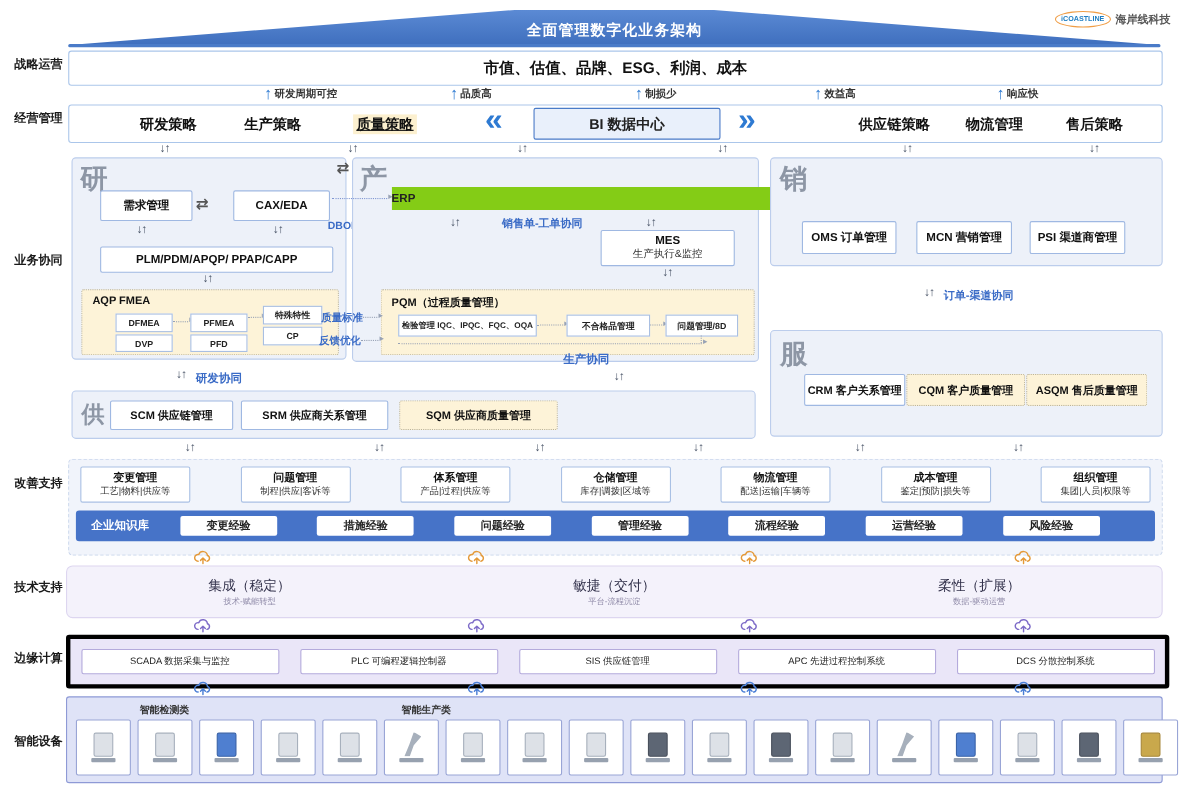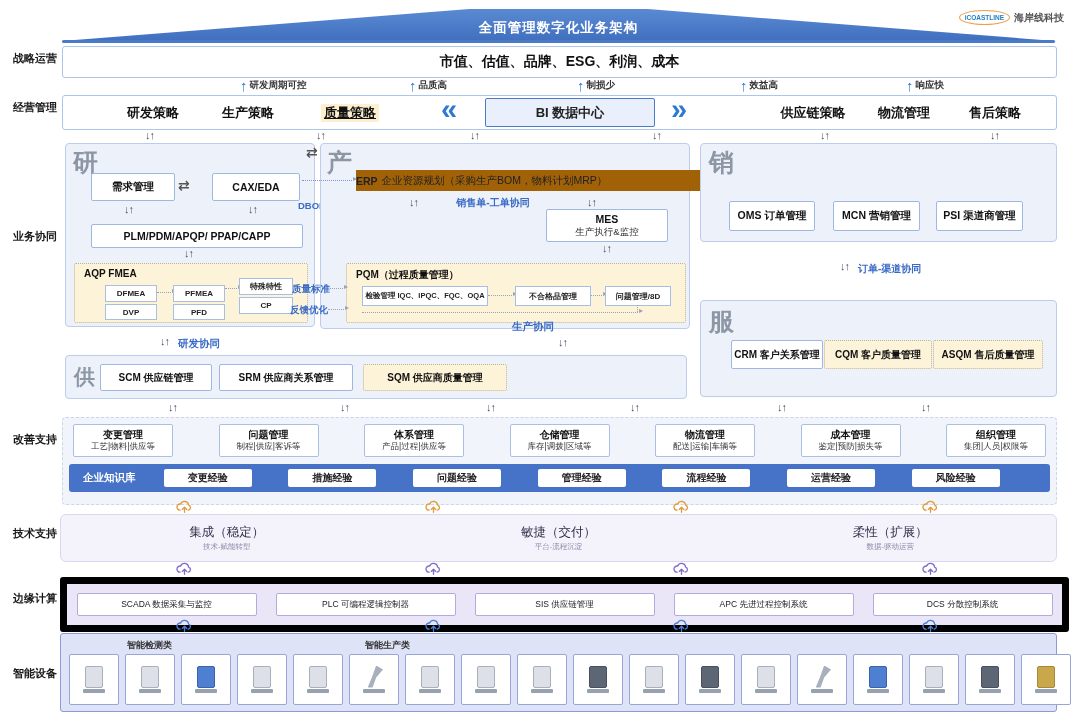--- a/index.html
+++ b/index.html
@@ -46,23 +46,23 @@
   .tag{position:absolute;font-size:25px;font-weight:bold;color:#7d8797;opacity:.85;}
   .mbox{position:absolute;background:#fff;border:1px solid #9fb8e2;border-radius:2px;
     display:flex;align-items:center;justify-content:center;font-size:10.5px;font-weight:bold;color:#111;text-align:center;}
   .mbox.two{flex-direction:column;line-height:1.25;}
   .mbox .sub{font-size:9.5px;font-weight:normal;color:#333;}
   .ybox{background:#fdf3d8;border:1px dotted #b9b29a;}
   .ypanel{position:absolute;background:#fdf3d8;border:1px dotted #b9b29a;border-radius:2px;}
   .ypanel .ptitle{position:absolute;left:9px;top:4px;font-size:10px;font-weight:bold;color:#111;}
   .sbox{position:absolute;background:#fff;border:1px solid #a9bfe2;display:flex;align-items:center;justify-content:center;
     font-size:8px;color:#222;font-weight:bold;}
-  .erp-banner{position:absolute;left:356px;top:170px;width:640px;height:21px;background:#a16207;
+  .erp-banner{position:absolute;left:356px;top:170px;width:640px;height:21px;background:#84cc16;
     clip-path:polygon(0 0,97.5% 0,100% 50%,97.5% 100%,0 100%);
-    display:flex;align-items:center;justify-content:flex-start;font-size:10.5px;color:#222;gap:4px;}
+    display:flex;align-items:center;justify-content:space-between;font-size:10.5px;color:#222;gap:4px;}
   .erp-banner b{font-size:10.5px;}
   
   .improve{position:absolute;left:62px;top:417px;width:993px;height:86px;background:#f1f4fb;
     border:1px dashed #c9d6ec;border-radius:4px;}
   .icards{position:absolute;left:10px;right:10px;top:6px;display:flex;justify-content:space-between;}
   .icard{width:98px;height:31px;background:#fff;border:1px solid #a9c0e4;border-radius:2px;
     display:flex;flex-direction:column;align-items:center;justify-content:center;line-height:1.3;}
   .icard .t{font-size:10px;font-weight:bold;color:#111;}
   .icard .s{font-size:8.5px;color:#333;}
   .kbbar{position:absolute;left:6px;right:6px;top:46px;height:28px;background:#4673c8;border-radius:3px;
@@ -75,21 +75,21 @@
   .cloudrow{position:absolute;left:60px;width:995px;display:flex;}
   .cloudrow .cell{flex:1;display:flex;justify-content:center;}
   .cloud svg{width:19px;height:15px;display:block;}
   .cloud .c{fill:none;stroke-width:1.8;stroke-linecap:round;stroke-linejoin:round;}
   .cloud.o .c{stroke:#e49a3a;} .cloud.p .c{stroke:#7e6cc8;} .cloud.b .c{stroke:#4b7fd6;}
   .tech{position:absolute;left:60px;top:514px;width:995px;height:46px;background:#f4f2fb;border:1px solid #ddd6f0;
     border-radius:6px;display:flex;}
   .tech .cell{flex:1;display:flex;flex-direction:column;align-items:center;justify-content:center;line-height:1.4;}
   .tech .t{font-size:12.5px;font-weight:normal;color:#31304a;}
   .tech .s{font-size:7.5px;color:#8f8aa8;}
-  .edge{position:absolute;left:60px;top:577px;width:995px;height:41px;background:#eae6f8;border:7px solid #000000;
+  .edge{position:absolute;left:60px;top:577px;width:995px;height:41px;background:#eae6f8;border:4px solid #000000;
     border-radius:3px;display:flex;align-items:center;justify-content:space-around;}
   .ebox{width:178px;height:21px;background:#fff;border:1px solid #b4aadc;border-radius:2px;
     display:flex;align-items:center;justify-content:center;font-size:8.5px;color:#222;}
   .devices{position:absolute;left:60px;top:633px;width:995px;height:77px;background:#dfe3f7;border:1px solid #8e9ad6;border-radius:3px;}
   .dglabel{position:absolute;top:5px;font-size:9px;color:#333;font-weight:bold;}
   .devrow{position:absolute;left:8px;top:20px;display:flex;gap:6px;}
   .dev{width:48px;height:49px;background:#fff;border:1px solid #99a5d6;border-radius:2px;
     display:flex;align-items:center;justify-content:center;}
   .dev i{display:block;width:28px;height:34px;position:relative;}
   .dev i::before{content:"";position:absolute;left:5px;right:5px;top:3px;bottom:9px;background:#dde1e7;border:1px solid #a7b0bc;border-radius:2px;}

